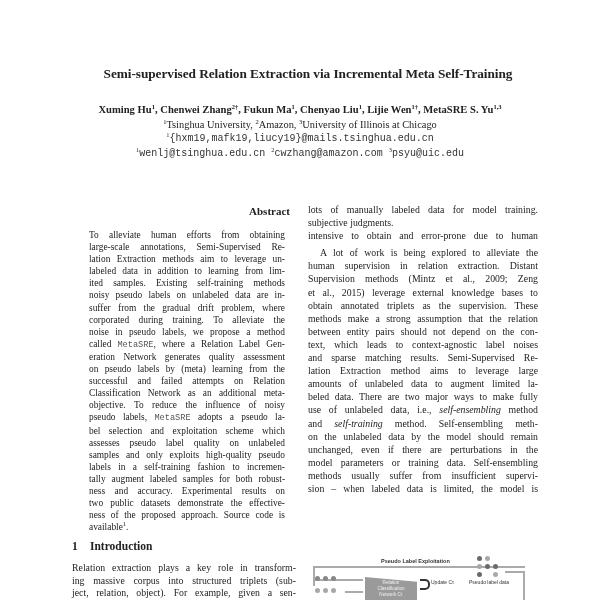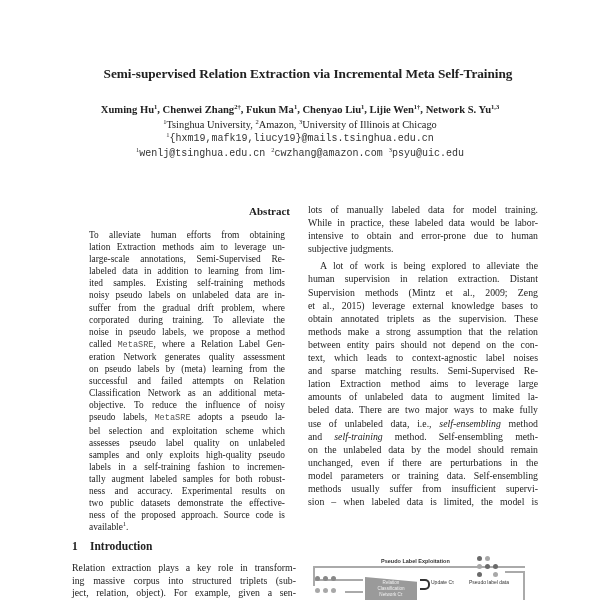--- a/index.html
+++ b/index.html
@@ -57,43 +57,43 @@
 <body>
 
 <div class="title">Semi-supervised Relation Extraction via Incremental Meta Self-Training</div>
 
 <div class="authors">
   <span>Xuming Hu</span><sup>1</sup>,
   <span>Chenwei Zhang</span><sup>2†</sup>,
   <span>Fukun Ma</span><sup>1</sup>,
   <span>Chenyao Liu</span><sup>1</sup>,
   <span>Lijie Wen</span><sup>1†</sup>,
-  <span>Network S. Yu</span><sup>1,3</sup>
+  <span>MetaSRE S. Yu</span><sup>1,3</sup>
 </div>
 
 <div class="affil">
   <sup>1</sup><span>Tsinghua University,</span>
   <sup>2</sup><span>Amazon,</span>
   <sup>3</sup><span>University of Illinois at Chicago</span>
 </div>
 
 <div class="email email1">
   <sup>1</sup><span>{hxm19,mafk19,liucy19}@mails.tsinghua.edu.cn</span>
 </div>
 <div class="email email2">
   <sup>1</sup><span>wenlj@tsinghua.edu.cn</span>
   <sup>2</sup><span>cwzhang@amazon.com</span>
   <sup>3</sup><span>psyu@uic.edu</span>
 </div>
 
 <div class="abs-head">Abstract</div>
 <div class="abs-body" id="abs-body">
     <span class="ln">To alleviate human efforts from obtaining</span>
+    <span class="ln">large-scale annotations, Semi-Supervised Re-</span>
     <span class="ln">lation Extraction methods aim to leverage un-</span>
-    <span class="ln">large-scale annotations, Semi-Supervised Re-</span>
     <span class="ln">labeled data in addition to learning from lim-</span>
     <span class="ln">ited samples.  Existing self-training methods</span>
     <span class="ln">noisy pseudo labels on unlabeled data are in-</span>
     <span class="ln">suffer from the gradual drift problem, where</span>
     <span class="ln">corporated during training.  To alleviate the</span>
     <span class="ln">noise in pseudo labels, we propose a method</span>
     <span class="ln">called <span class="mono">MetaSRE</span>, where a Relation Label Gen-</span>
     <span class="ln">eration Network generates quality assessment</span>
     <span class="ln">on pseudo labels by (meta) learning from the</span>
     <span class="ln">successful and failed attempts on Relation</span>
@@ -116,23 +116,22 @@
 </div>
 <div class="intro-body" id="intro-body">
     <span class="ln">Relation extraction plays a key role in transform-</span>
     <span class="ln">ing massive corpus into structured triplets (sub-</span>
     <span class="ln">ject, relation, object). For example, given a sen-</span>
   </div>
 
 <div class="right-col" id="right-col">
     <div>
       <span class="ln">lots of manually labeled data for model training.</span>
-      <span class="ln">While in practice, these labeled data would be labor-</span>
+      <span class="ln last">subjective judgments.</span>
       <span class="ln">intensive to obtain and error-prone due to human</span>
-      <span class="ln last">subjective judgments.</span>
     </div>
     <div class="gap"></div>
     <div>
       <span class="ln indent">A lot of work is being explored to alleviate the</span>
       <span class="ln">human supervision in relation extraction. Distant</span>
       <span class="ln">Supervision methods  (Mintz et al., 2009; Zeng</span>
       <span class="ln">et al., 2015) leverage external knowledge bases to</span>
       <span class="ln">obtain annotated triplets as the supervision. These</span>
       <span class="ln">methods make a strong assumption that the relation</span>
       <span class="ln">between entity pairs should not depend on the con-</span>

